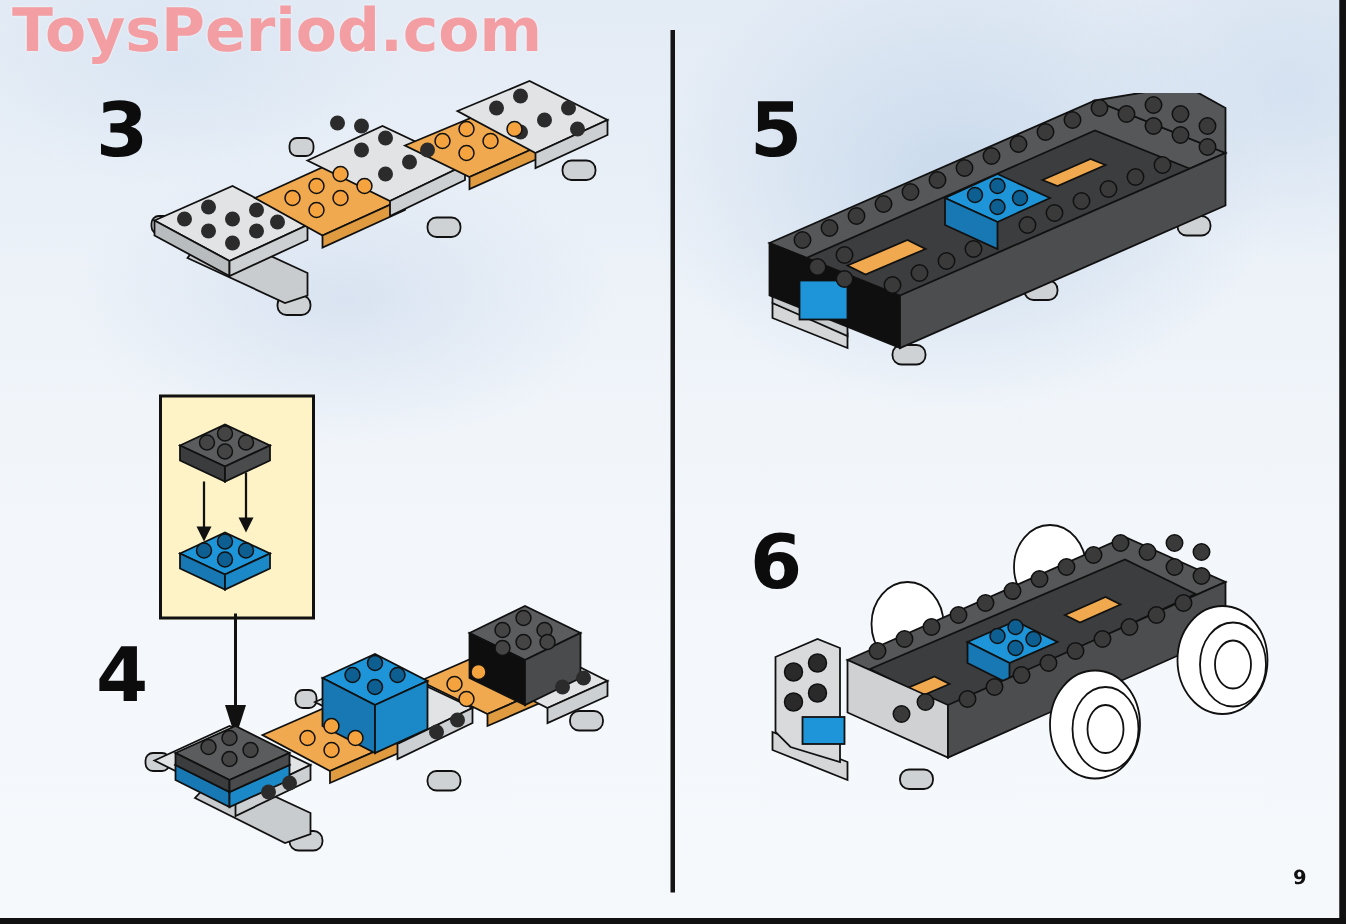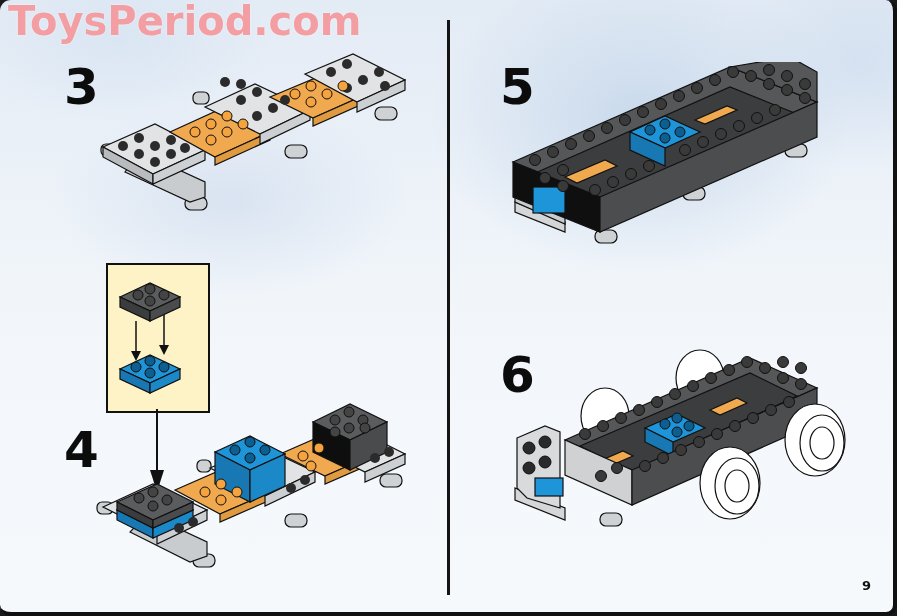--- a/index.html
+++ b/index.html
@@ -11,21 +11,20 @@
     .page {
       position: absolute; left: 0; top: 0;
       width: 893px; height: 612px;
       border-right: 4px solid #111; border-bottom: 4px solid #111;
       background:
         radial-gradient(ellipse 260px 140px at 230px 200px, rgba(200,215,235,0.55), transparent 70%),
         radial-gradient(ellipse 300px 220px at 640px 120px, rgba(190,210,232,0.75), transparent 70%),
         radial-gradient(ellipse 200px 160px at 860px 60px, rgba(205,220,238,0.7), transparent 70%),
         radial-gradient(ellipse 220px 120px at 120px 40px, rgba(215,228,242,0.8), transparent 70%),
         linear-gradient(180deg, #e3ebf5 0%, #eef3f9 35%, #f3f7fb 60%, #f6f9fc 100%);
-      border-radius: 11px;
     }
     .watermark {
       position: absolute; left: 8px; top: -2px;
       font-family: "DejaVu Sans", sans-serif;
       font-weight: bold; font-size: 40px; letter-spacing: 0px;
       color: #f39ea3;
       text-shadow: 0 0 2px rgba(255,255,255,0.7);
     }
     .divider {
       position: absolute; left: 447px; top: 20px;

